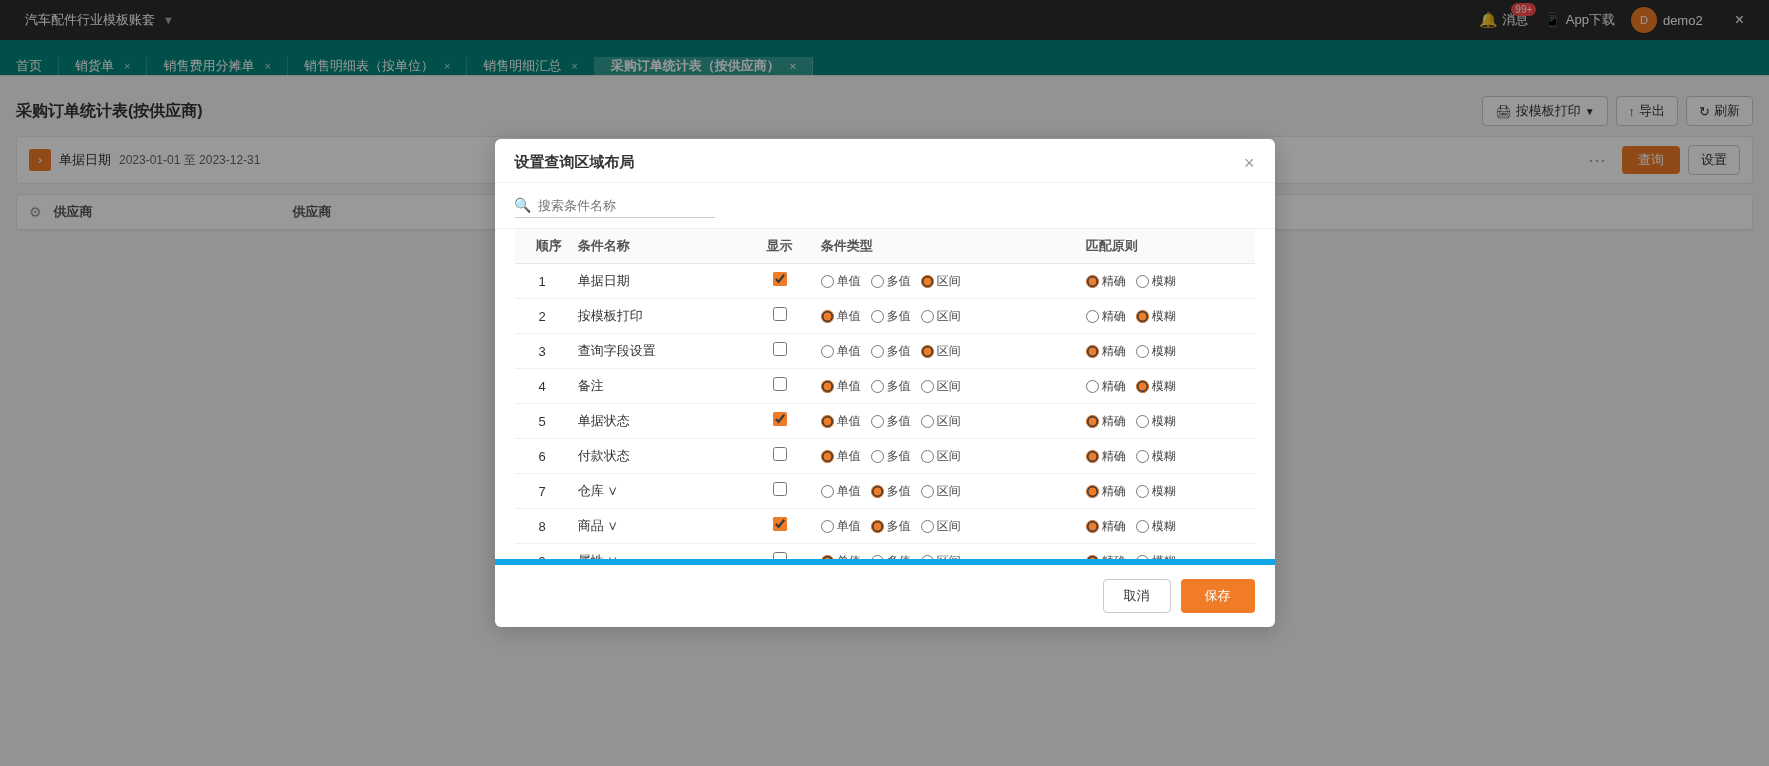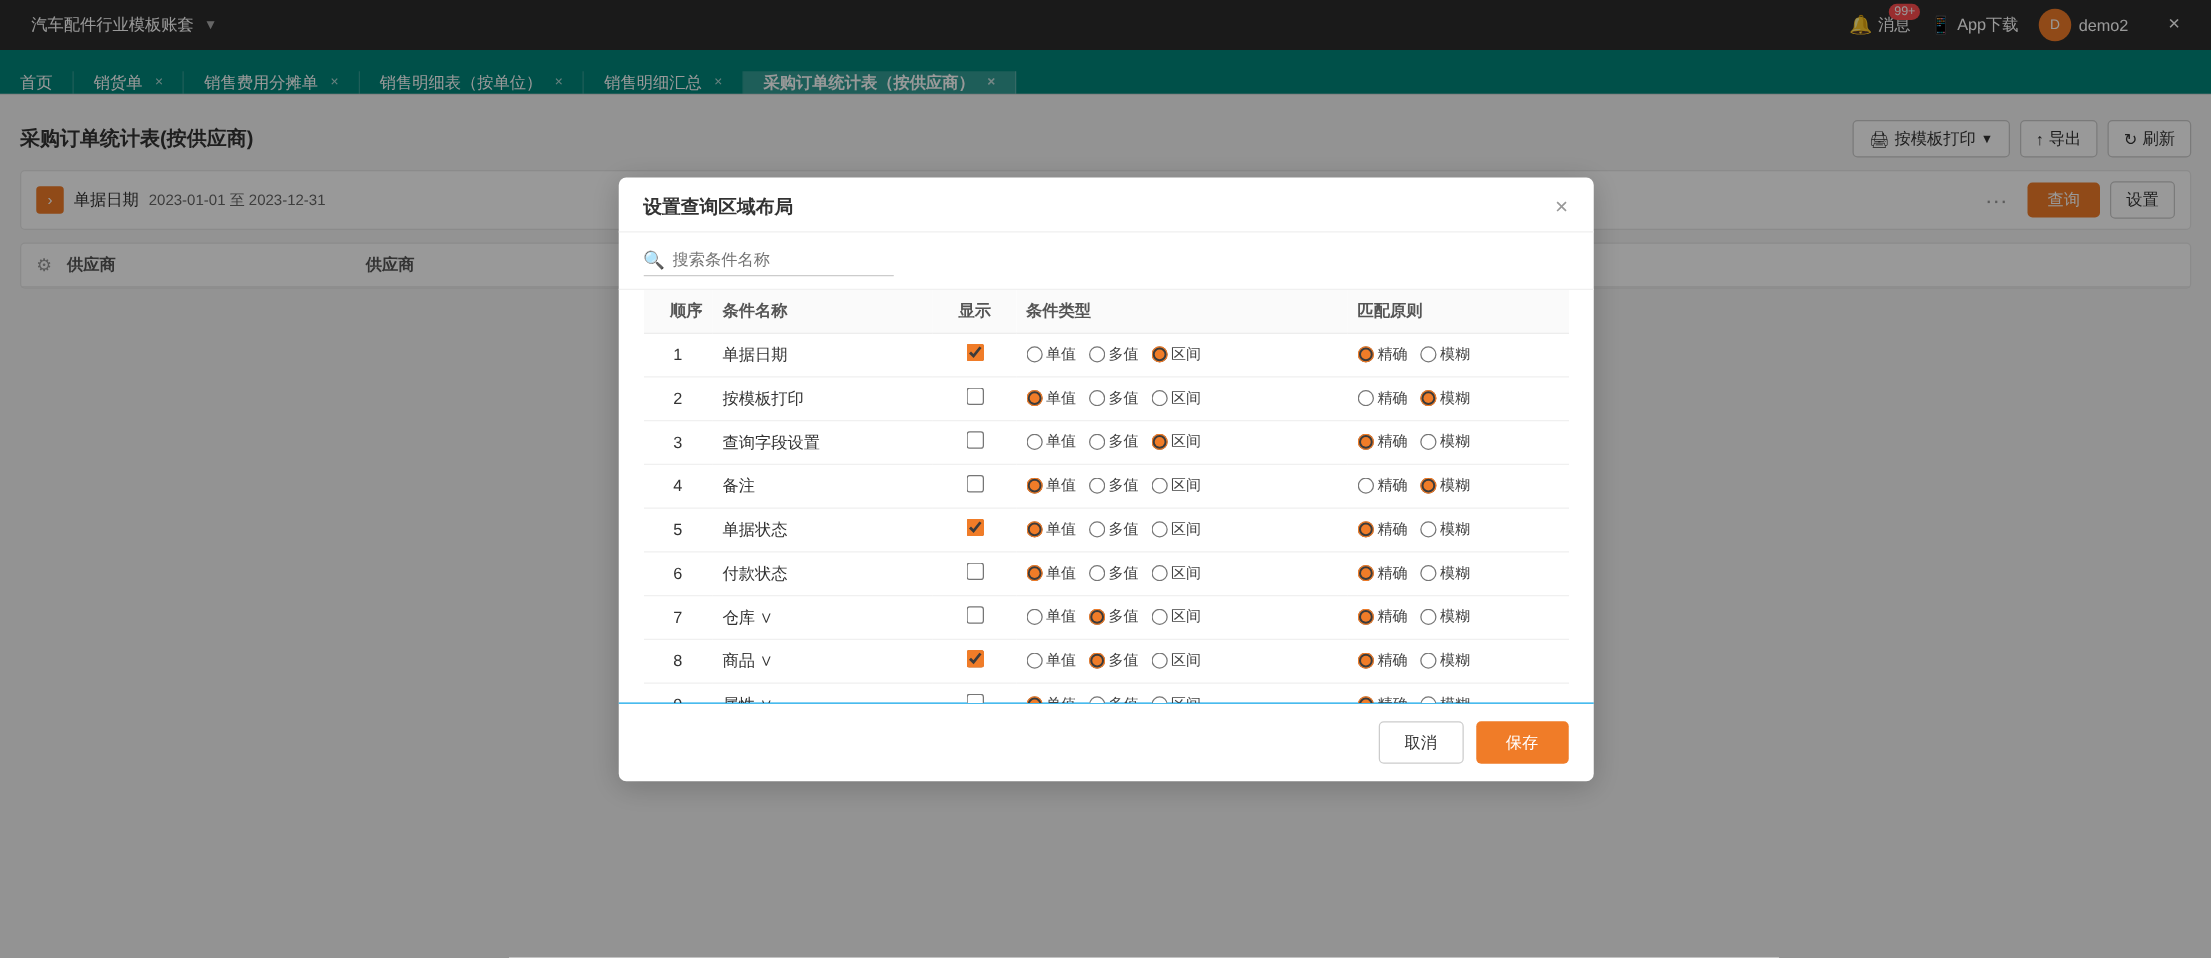--- a/index.html
+++ b/index.html
@@ -324,21 +324,21 @@
       accent-color: #f07c28;
       cursor: pointer;
     }
 
     
     .dialog-footer {
       padding: 14px 20px;
       display: flex;
       justify-content: flex-end;
       gap: 10px;
-      border-top: 1px solid #0ea5e9;
+      border-top: 6px solid #0ea5e9;
     }
     .btn-cancel {
       padding: 7px 20px;
       border: 1px solid #ccc;
       background: #fff;
       border-radius: 4px;
       cursor: pointer;
       font-size: 13px;
       color: #333;
     }

